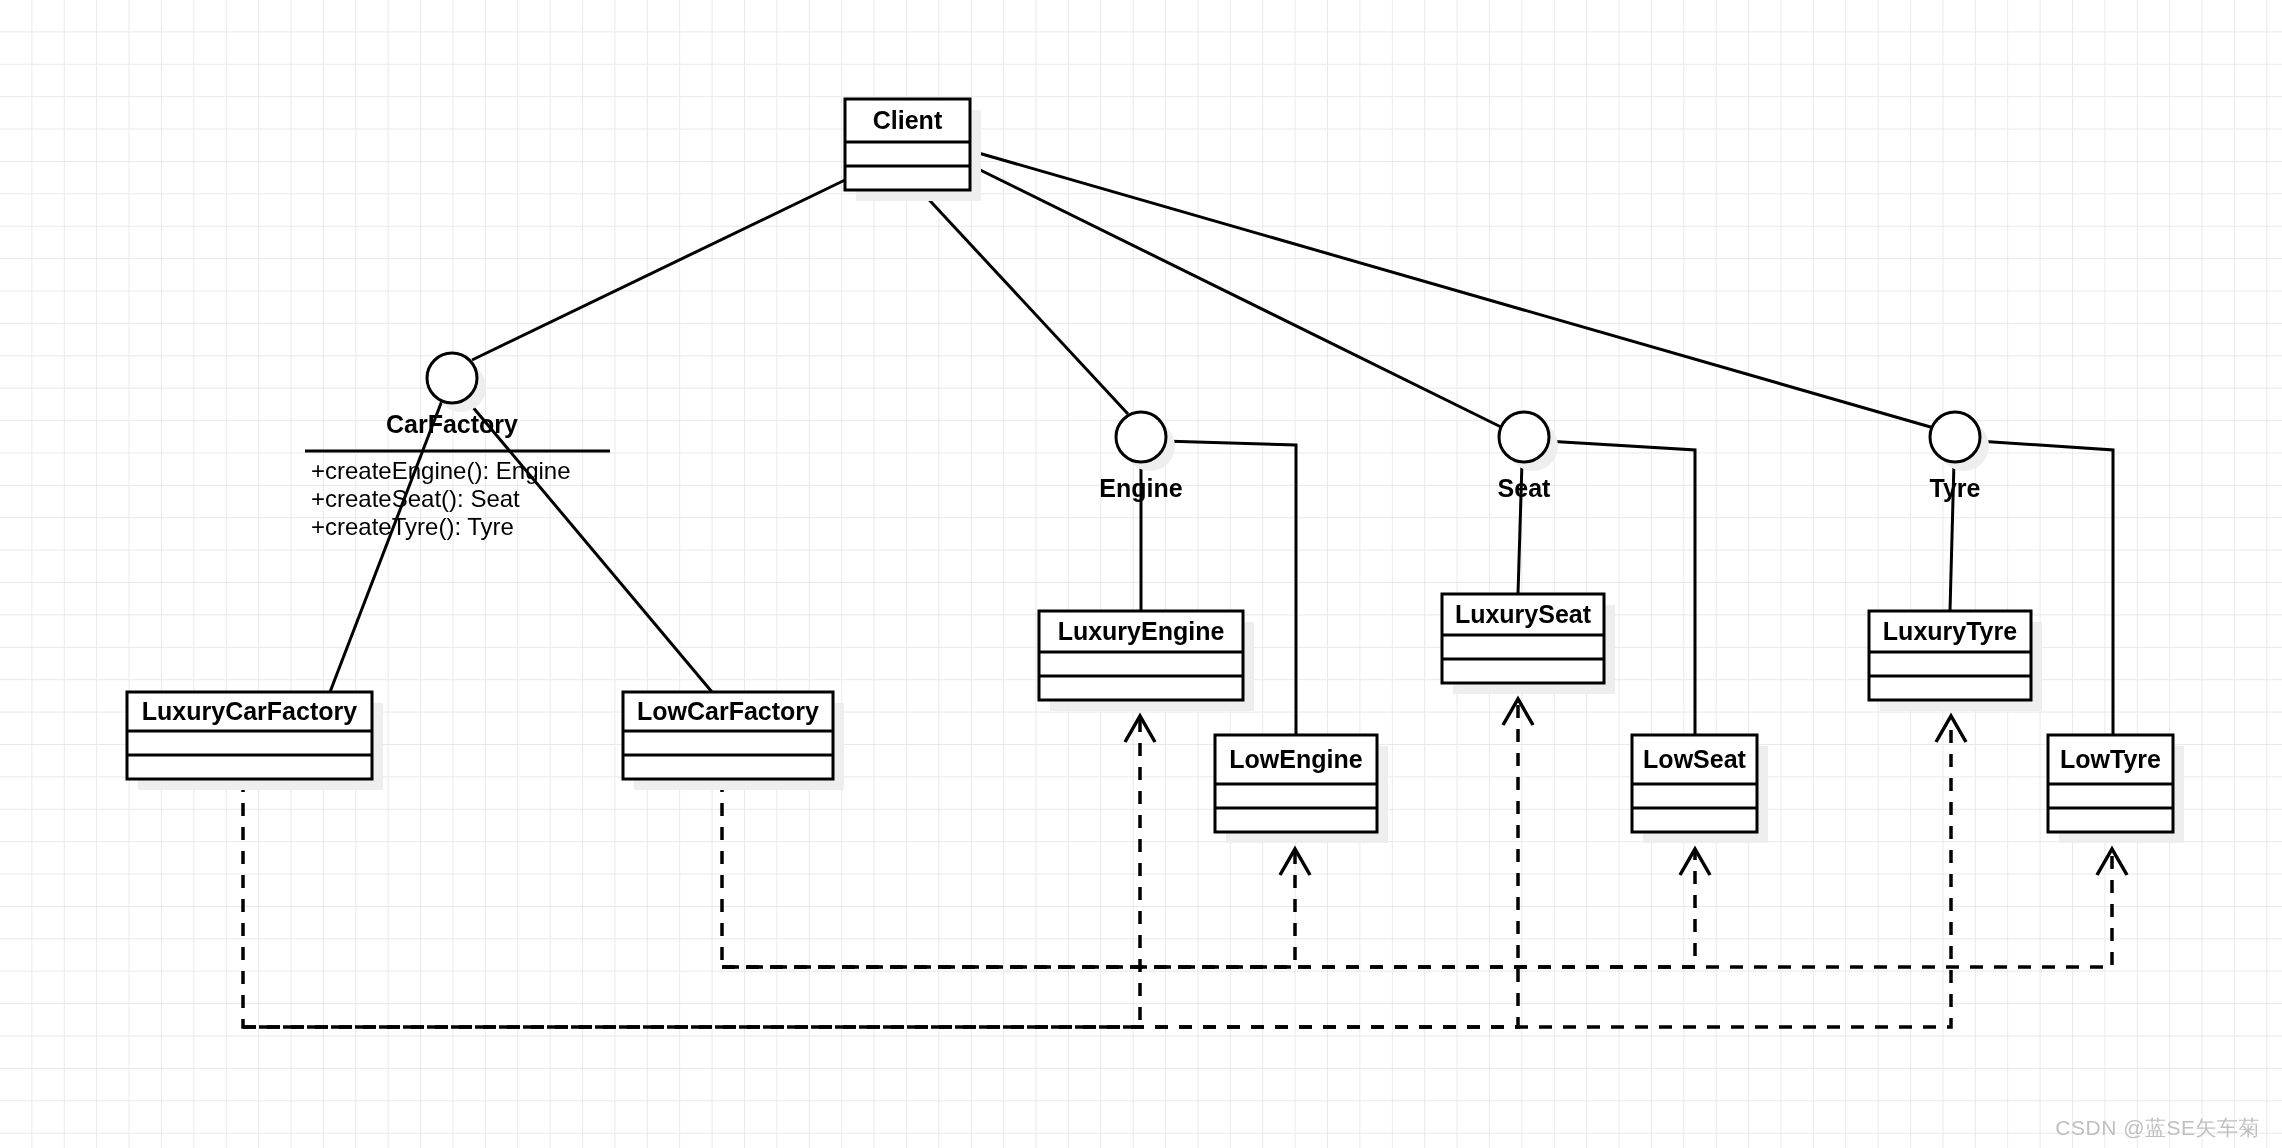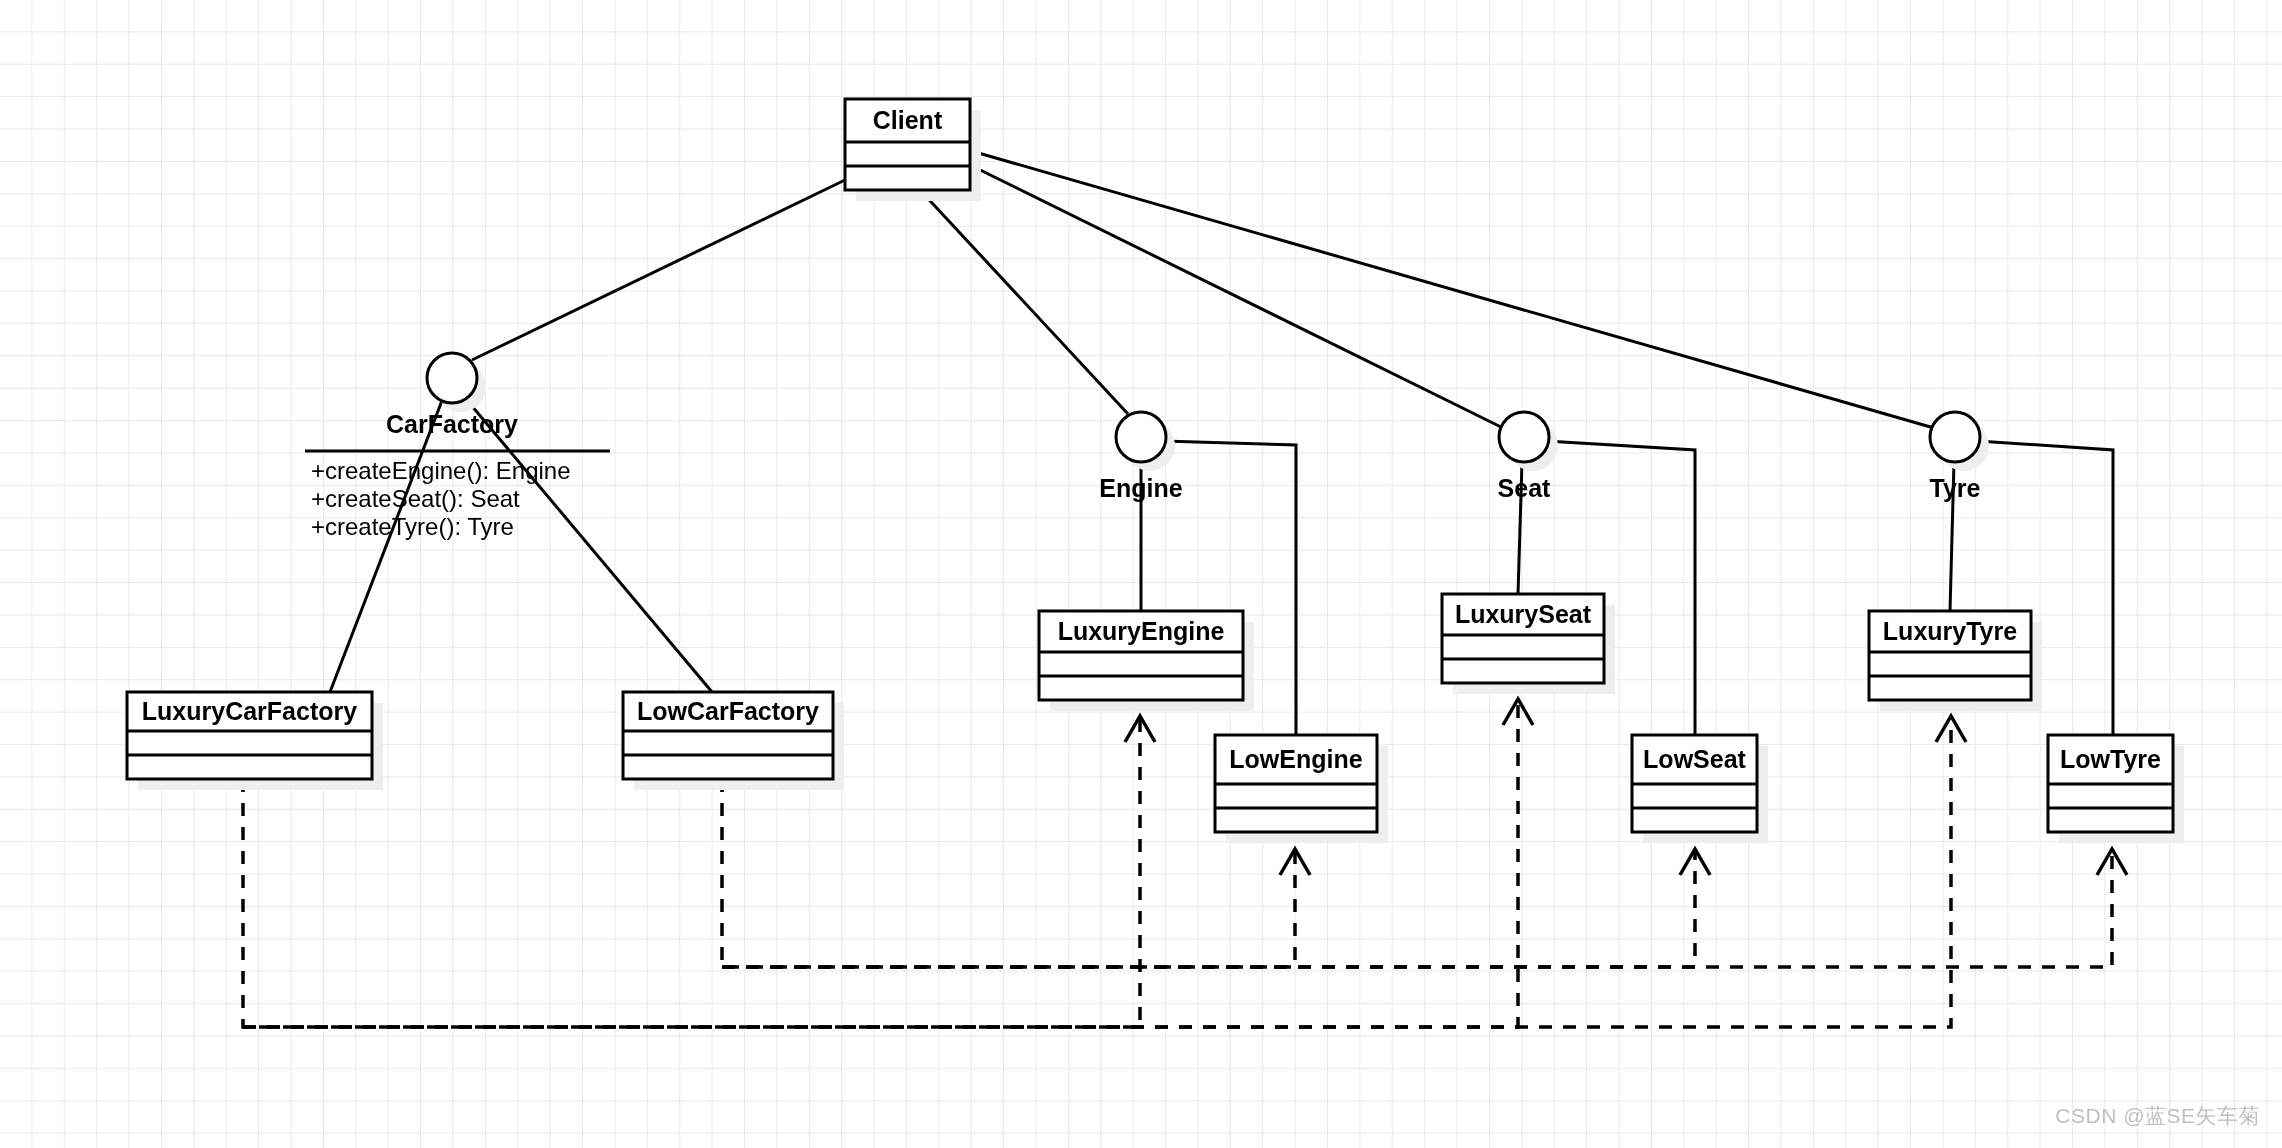--- a/index.html
+++ b/index.html
@@ -85,21 +85,21 @@
     fill: none;
     stroke-linejoin: miter;
   }
   .sep-rule {
     stroke: #000000;
     stroke-width: 3;
   }
   .watermark {
     position: absolute;
     right: 22px;
-    bottom: 18px;
+    bottom: 6px;
     font-family: "Liberation Sans", sans-serif;
     font-size: 21px;
     color: #bfbfbf;
     white-space: nowrap;
     letter-spacing: 0.5px;
   }
 </style>
 </head>
 <body>
 

